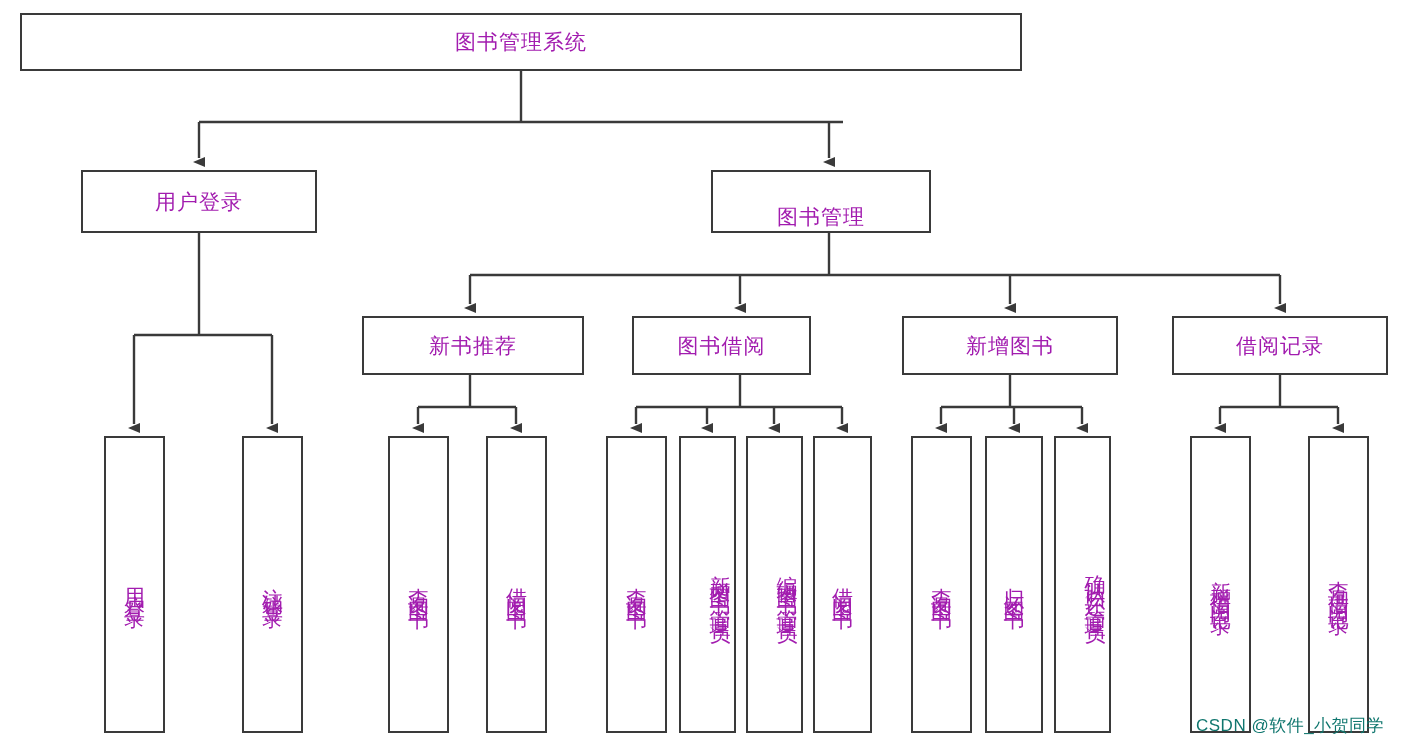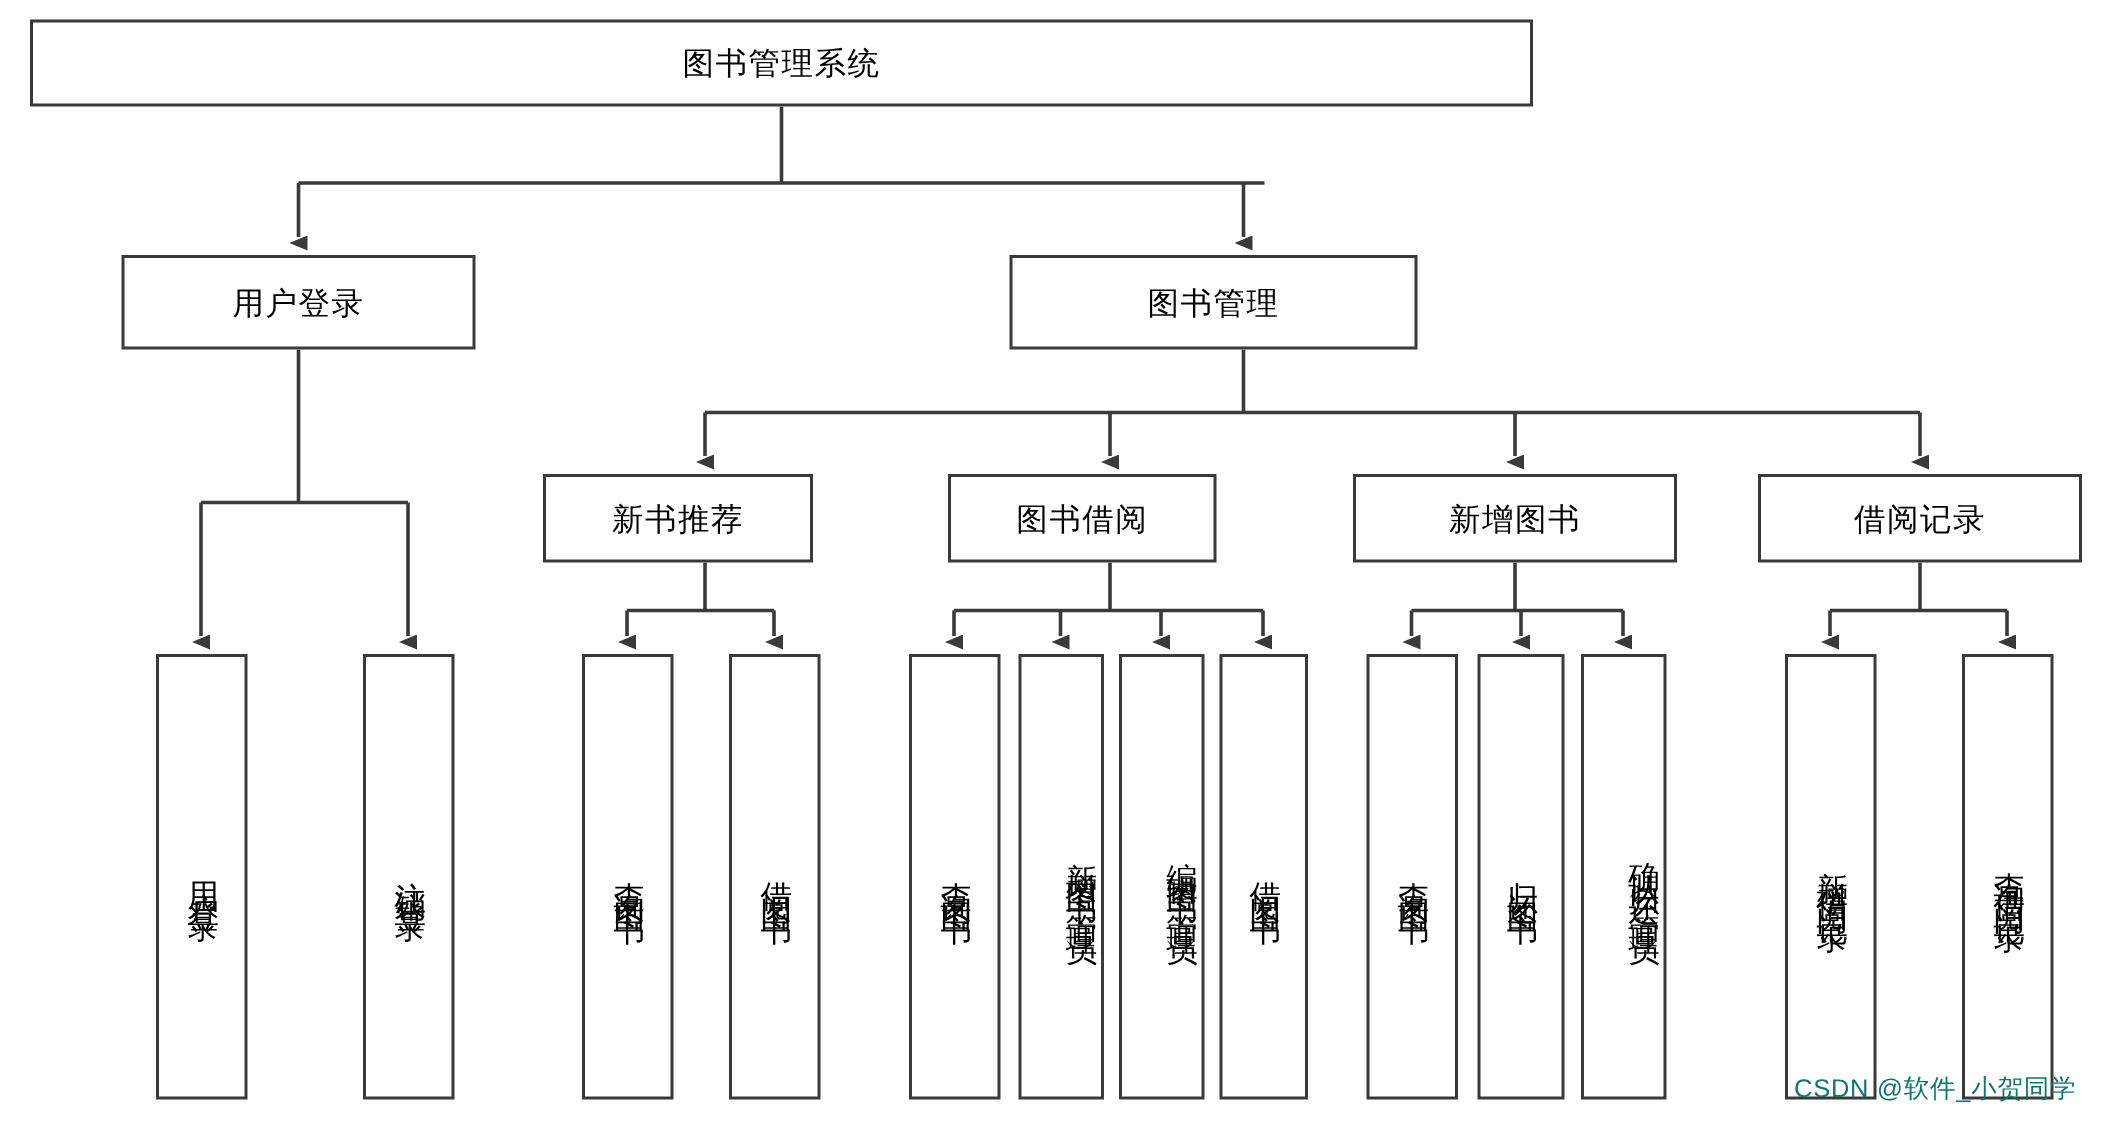--- a/index.html
+++ b/index.html
@@ -1,20 +1,20 @@
 <!DOCTYPE html>
 <html><head>
 <meta charset="utf-8">
 <style>
   html,body{margin:0;padding:0;background:#ffffff;}
   body{font-family:"Liberation Sans","DejaVu Sans",sans-serif;}
   #canvas{position:relative;width:1405px;height:747px;background:#ffffff;overflow:hidden;}
   svg.lines{position:absolute;left:0;top:0;width:1405px;height:747px;pointer-events:none;}
   .node{position:absolute;box-sizing:border-box;border:2px solid #3a3a3a;background:#ffffff;
-        display:flex;align-items:center;justify-content:center;color:#000000;}
+        display:flex;align-items:center;justify-content:center;color:#a21caf;}
   .node.h{font-size:21px;letter-spacing:1px;}
   .node.v{writing-mode:vertical-rl;text-orientation:upright;font-size:21px;letter-spacing:7px;
           padding-top:10px;align-items:flex-start;justify-content:center;}
   .node.v.mid{align-items:center;padding-top:0;}
   .watermark{position:absolute;color:#0f766e;font-size:17px;letter-spacing:0.5px;white-space:nowrap;}
 </style>
 </head>
 <body>
 
 <div id="canvas">
@@ -69,25 +69,25 @@
     </g>
   </svg>
 
   <div class="node h" style="left:20px;top:13px;width:1002px;height:58px;">
     <span>图书管理系统</span>
   </div>
 
   <div class="node h" style="left:81px;top:170px;width:236px;height:63px;">
     <span>用户登录</span>
   </div>
-  <div class="node h" style="left:673px;top:170px;width:272px;height:63px;">
+  <div class="node h" style="left:711px;top:170px;width:220px;height:63px;align-items:flex-end;">
     <span>图书管理</span>
   </div>
 
-  <div class="node h" style="left:362px;top:316px;width:180px;height:59px;">
+  <div class="node h" style="left:362px;top:316px;width:222px;height:59px;">
     <span>新书推荐</span>
   </div>
   <div class="node h" style="left:632px;top:316px;width:179px;height:59px;">
     <span>图书借阅</span>
   </div>
   <div class="node h" style="left:902px;top:316px;width:216px;height:59px;">
     <span>新增图书</span>
   </div>
   <div class="node h" style="left:1172px;top:316px;width:216px;height:59px;">
     <span>借阅记录</span>

